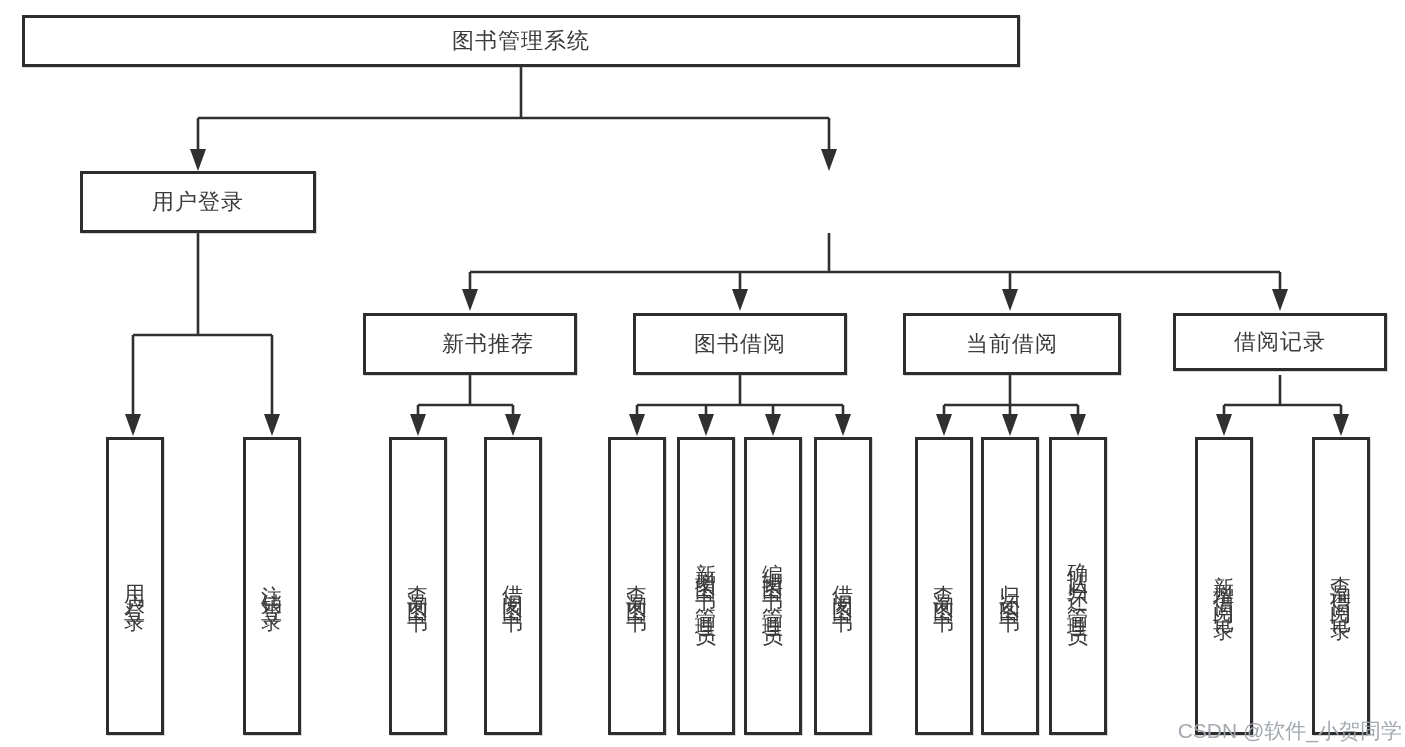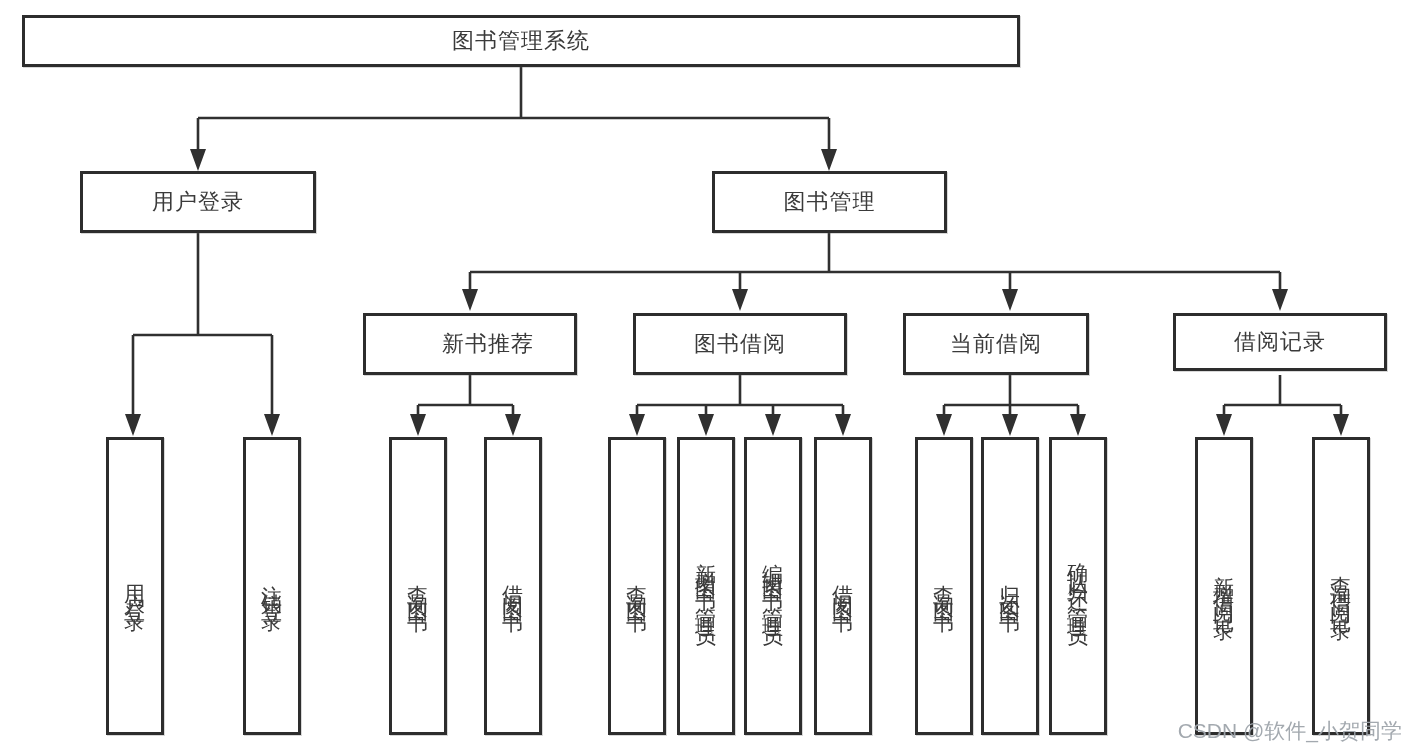--- a/index.html
+++ b/index.html
@@ -92,31 +92,28 @@
     "></path>
   </svg>
 
   <div class="node h" style="left:22px; top:15px; width:998px; height:52px;">
     <span>图书管理系统</span>
   </div>
 
   <div class="node h" style="left:80px; top:171px; width:236px; height:62px;">
     <span>用户登录</span>
   </div>
-  <div class="node h" style="left:712px; top:171px; width:235px; height:62px;">
-    <span>图书管理</span>
-  </div>
 
   <div class="node h" style="left:363px; top:313px; width:214px; height:62px;padding-left:36px;">
     <span>新书推荐</span>
   </div>
   <div class="node h" style="left:633px; top:313px; width:214px; height:62px;">
     <span>图书借阅</span>
   </div>
-  <div class="node h" style="left:903px; top:313px; width:186px; height:62px;">
+  <div class="node h" style="left:903px; top:313px; width:218px; height:62px;">
     <span>当前借阅</span>
   </div>
   <div class="node h" style="left:1173px; top:313px; width:214px; height:58px;">
     <span>借阅记录</span>
   </div>
 
   <div class="node v" style="left:106px; top:437px; width:58px; height:298px;">
     <span>用户登录</span>
   </div>
   <div class="node v" style="left:243px; top:437px; width:58px; height:298px;">

